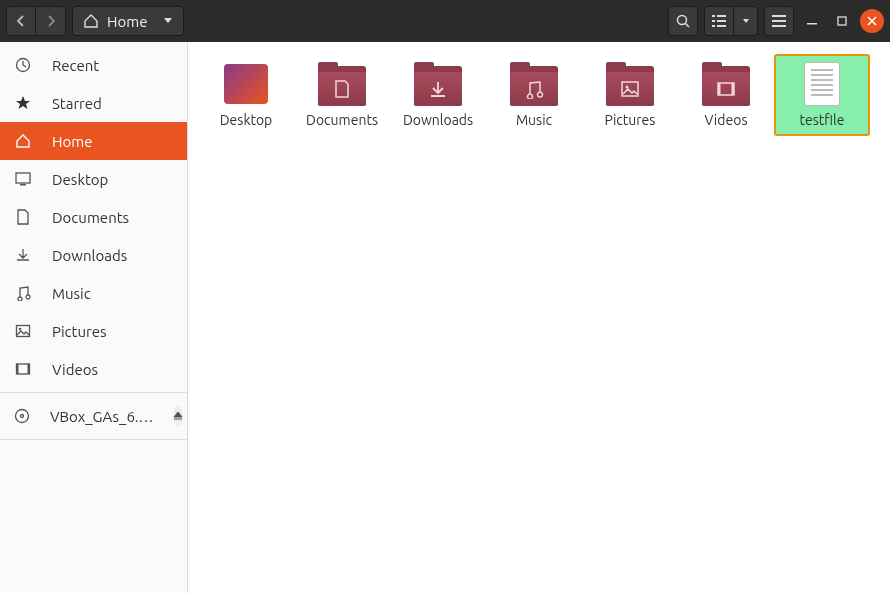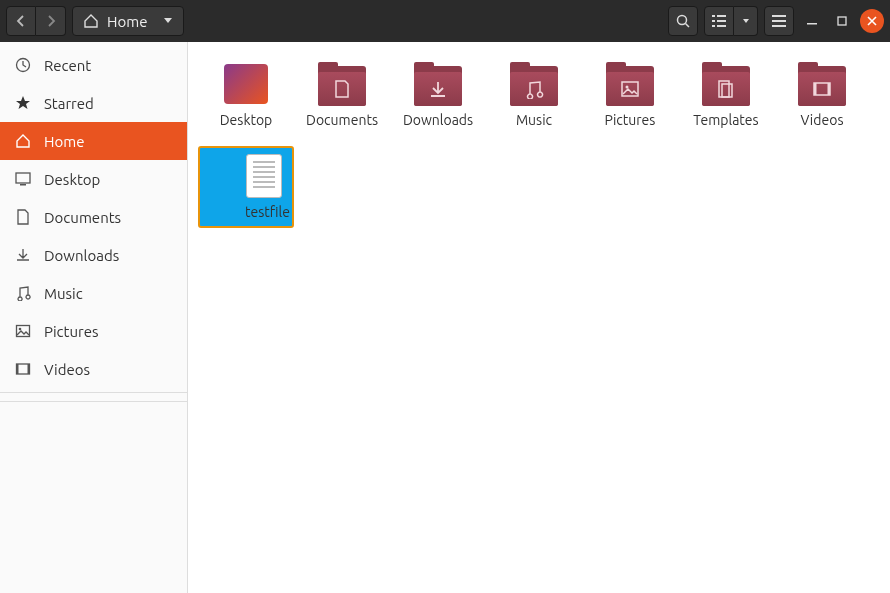--- a/index.html
+++ b/index.html
@@ -77,21 +77,21 @@
     border-right: 1px solid #ddd;
     display: flex;
     flex-direction: column;
     padding-top: 4px;
   }
   .side-item {
     height: 38px;
     display: flex;
     align-items: center;
     padding: 0 14px;
-    gap: 12px;
+    gap: 20px;
     color: #333;
     cursor: pointer;
     font-size: 15px;
   }
   .side-item.active { background: #e95420; color: #fff; }
   .side-icon { width: 18px; display: flex; align-items: center; justify-content: center; }
   .side-divider { height: 1px; background: #ddd; margin: 4px 0; }
   .side-item .eject {
     margin-left: auto;
     width: 22px; height: 22px;
@@ -117,22 +117,21 @@
     flex-direction: column;
     align-items: center;
     gap: 4px;
     padding: 4px 2px 6px;
     border: 2px solid transparent;
     border-radius: 3px;
     cursor: pointer;
   }
   .file-item.selected {
     border-color: #e8940b;
-    background: #0ea5e9;
-    align-items: flex-end;
+    background: #86efac;
   }
   .file-label { font-size: 14px; color: #333; text-align: center; }
   .file-icon { width: 52px; height: 48px; position: relative; }
 
   
   .folder-back {
     position: absolute; inset: 6px 2px 2px 2px;
     background: #8c3b4a;
     border-radius: 3px;
   }
@@ -326,20 +325,34 @@
       <span class="side-icon">
           <svg width="16" height="16" viewBox="0 0 16 16">
             <rect x="1.5" y="3" width="13" height="10" stroke="#555" fill="none" stroke-width="1.3"></rect>
             <rect x="1.5" y="3" width="2" height="10" fill="#555"></rect>
             <rect x="12.5" y="3" width="2" height="10" fill="#555"></rect>
           </svg>
         </span>
       <span>Videos</span>
     </div>
     <div class="side-divider"></div>
+    <div class="side-item">
+      <span class="side-icon">
+          <svg width="16" height="16" viewBox="0 0 16 16">
+            <circle cx="8" cy="8" r="6.5" stroke="#555" fill="none" stroke-width="1.3"></circle>
+            <circle cx="8" cy="8" r="1.5" stroke="#555" fill="none" stroke-width="1.3"></circle>
+          </svg>
+        </span>
+      <span>VBox_GAs_6.…</span>
+      <span class="eject">
+        <svg width="10" height="10" viewBox="0 0 10 10">
+            <path d="M1 6 L5 1 L9 6 Z M1 8 L9 8" fill="#555" stroke="#555" stroke-width="1"></path>
+          </svg>
+      </span>
+    </div>
     <div class="side-divider"></div>
   </div>
 
   <div class="content">
     <div class="grid" id="file-grid">
         <div class="file-item">
           <div class="file-icon">
             <div class="desktop-icon"></div>
           </div>
           <div class="file-label">Desktop</div>
@@ -393,33 +406,20 @@
             </div>
           </div>
           <div class="file-label">Pictures</div>
         </div>
         <div class="file-item">
           <div class="file-icon">
             <div class="folder-tab"></div>
             <div class="folder-back"></div>
             <div class="folder-front">
               <svg width="20" height="20" viewBox="0 0 20 20">
-                <rect x="3" y="2" width="10" height="16" stroke="#f2d7dc" stroke-width="1.5" fill="none"></rect>
-                <rect x="6" y="5" width="10" height="13" stroke="#f2d7dc" stroke-width="1.5" fill="none"></rect>
-              </svg>
-            </div>
-          </div>
-          <div class="file-label">Templates</div>
-        </div>
-        <div class="file-item">
-          <div class="file-icon">
-            <div class="folder-tab"></div>
-            <div class="folder-back"></div>
-            <div class="folder-front">
-              <svg width="20" height="20" viewBox="0 0 20 20">
                 <rect x="2" y="4" width="16" height="12" stroke="#f2d7dc" stroke-width="1.5" fill="none"></rect>
                 <rect x="2" y="4" width="2.5" height="12" fill="#f2d7dc"></rect>
                 <rect x="15.5" y="4" width="2.5" height="12" fill="#f2d7dc"></rect>
               </svg>
             </div>
           </div>
           <div class="file-label">Videos</div>
         </div>
         <div class="file-item selected">
           <div class="file-icon">

